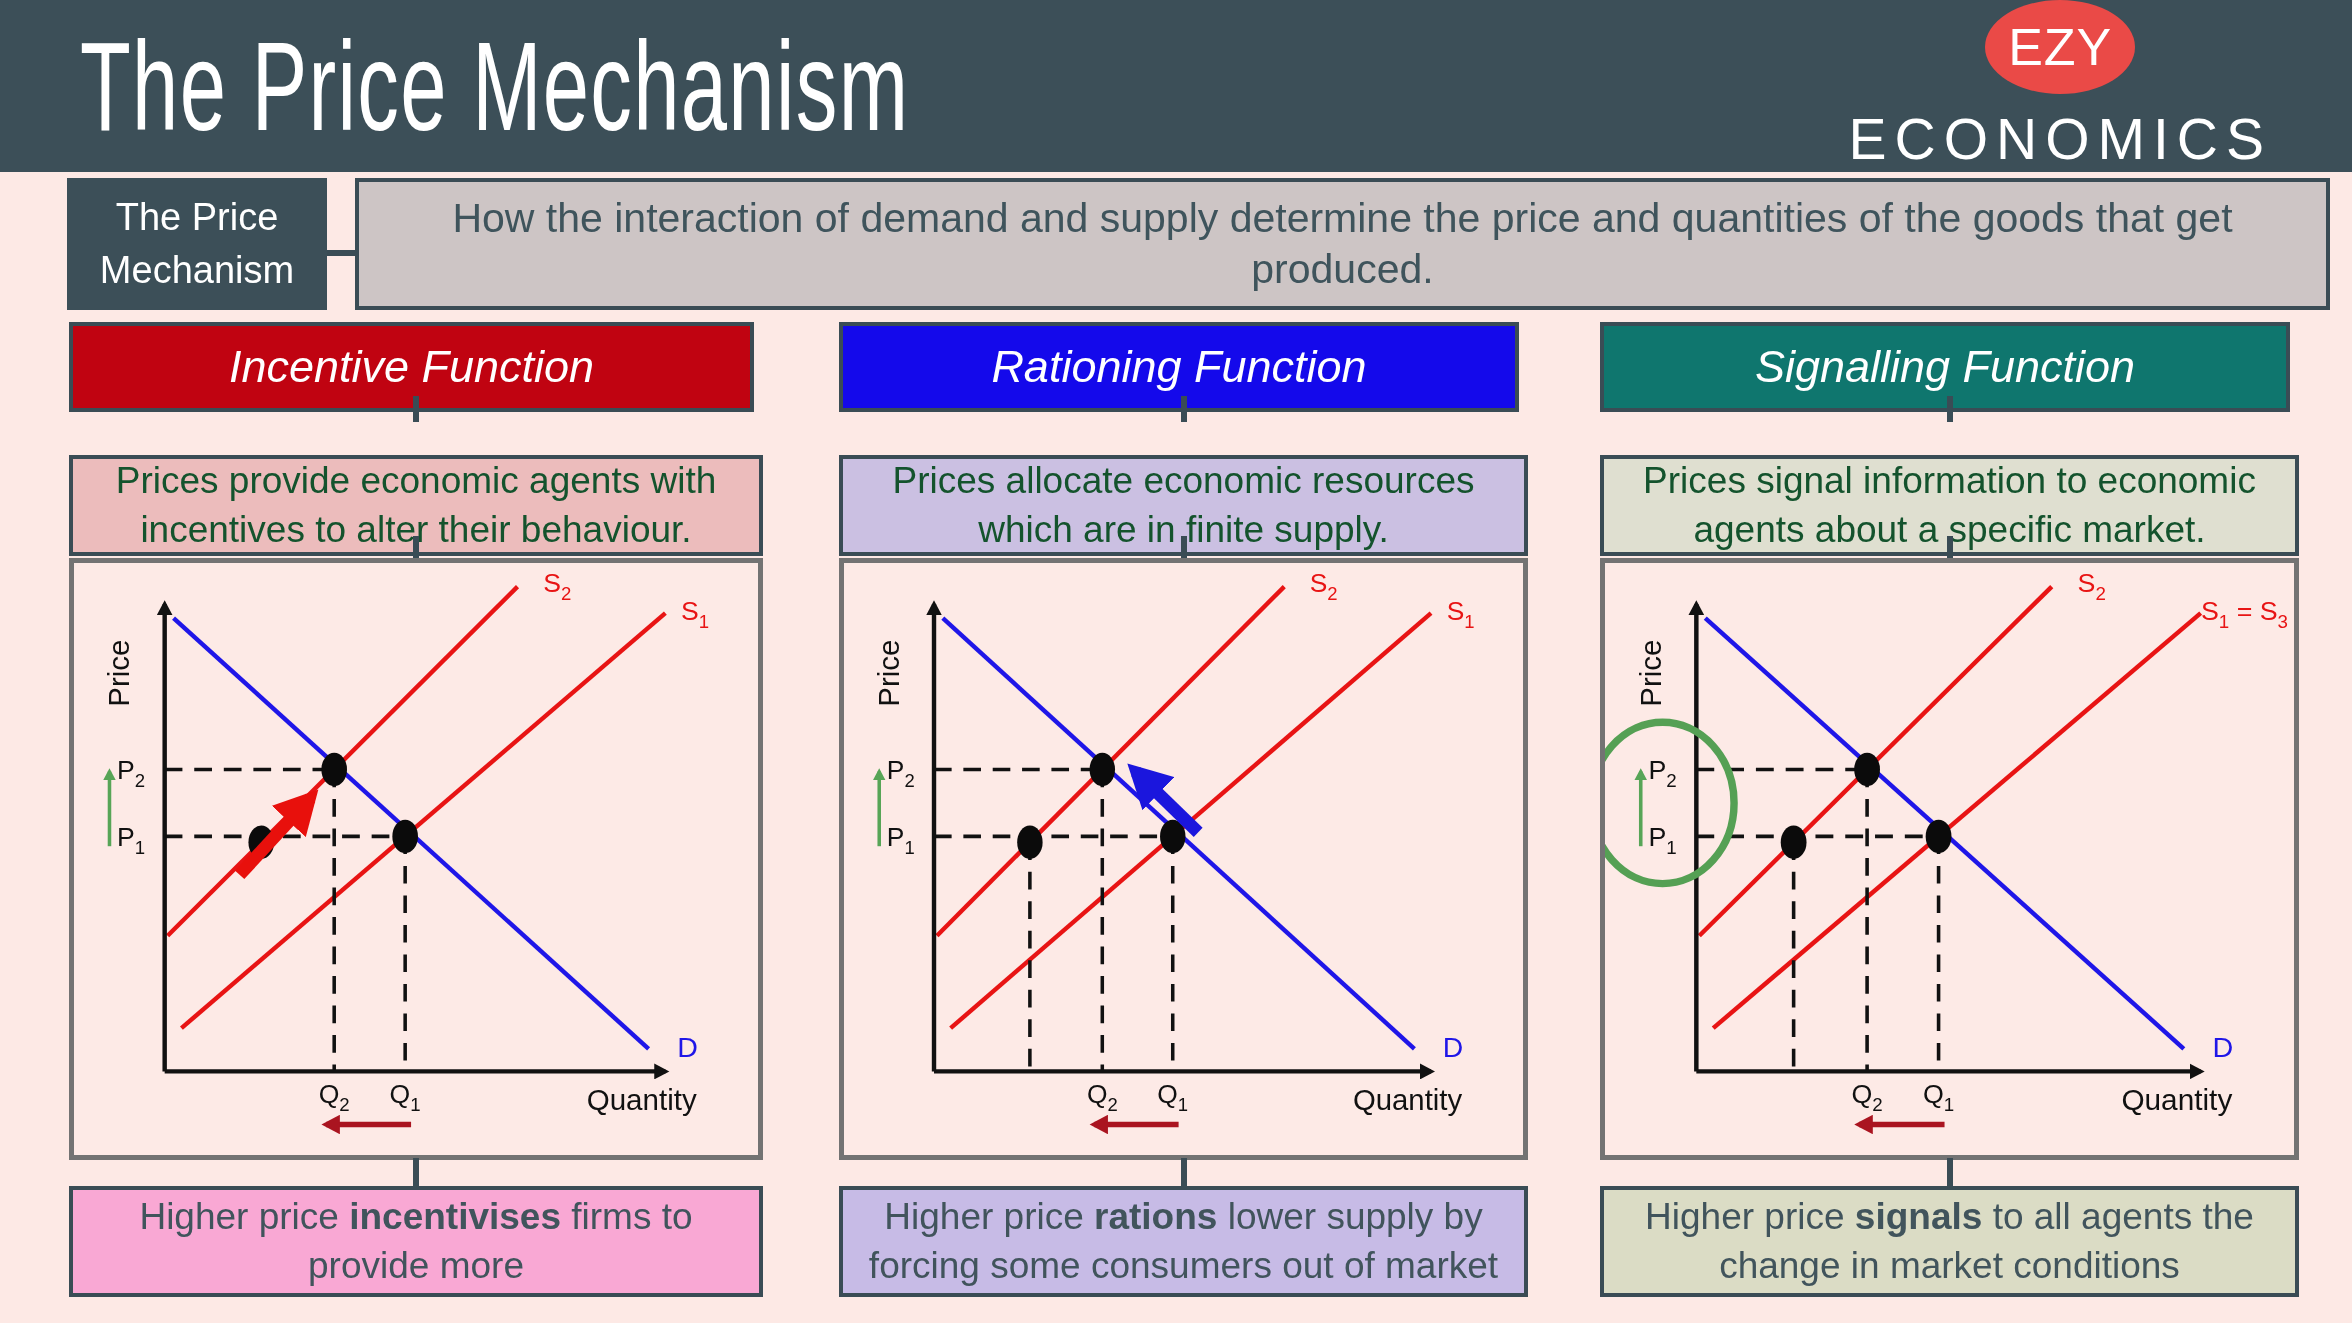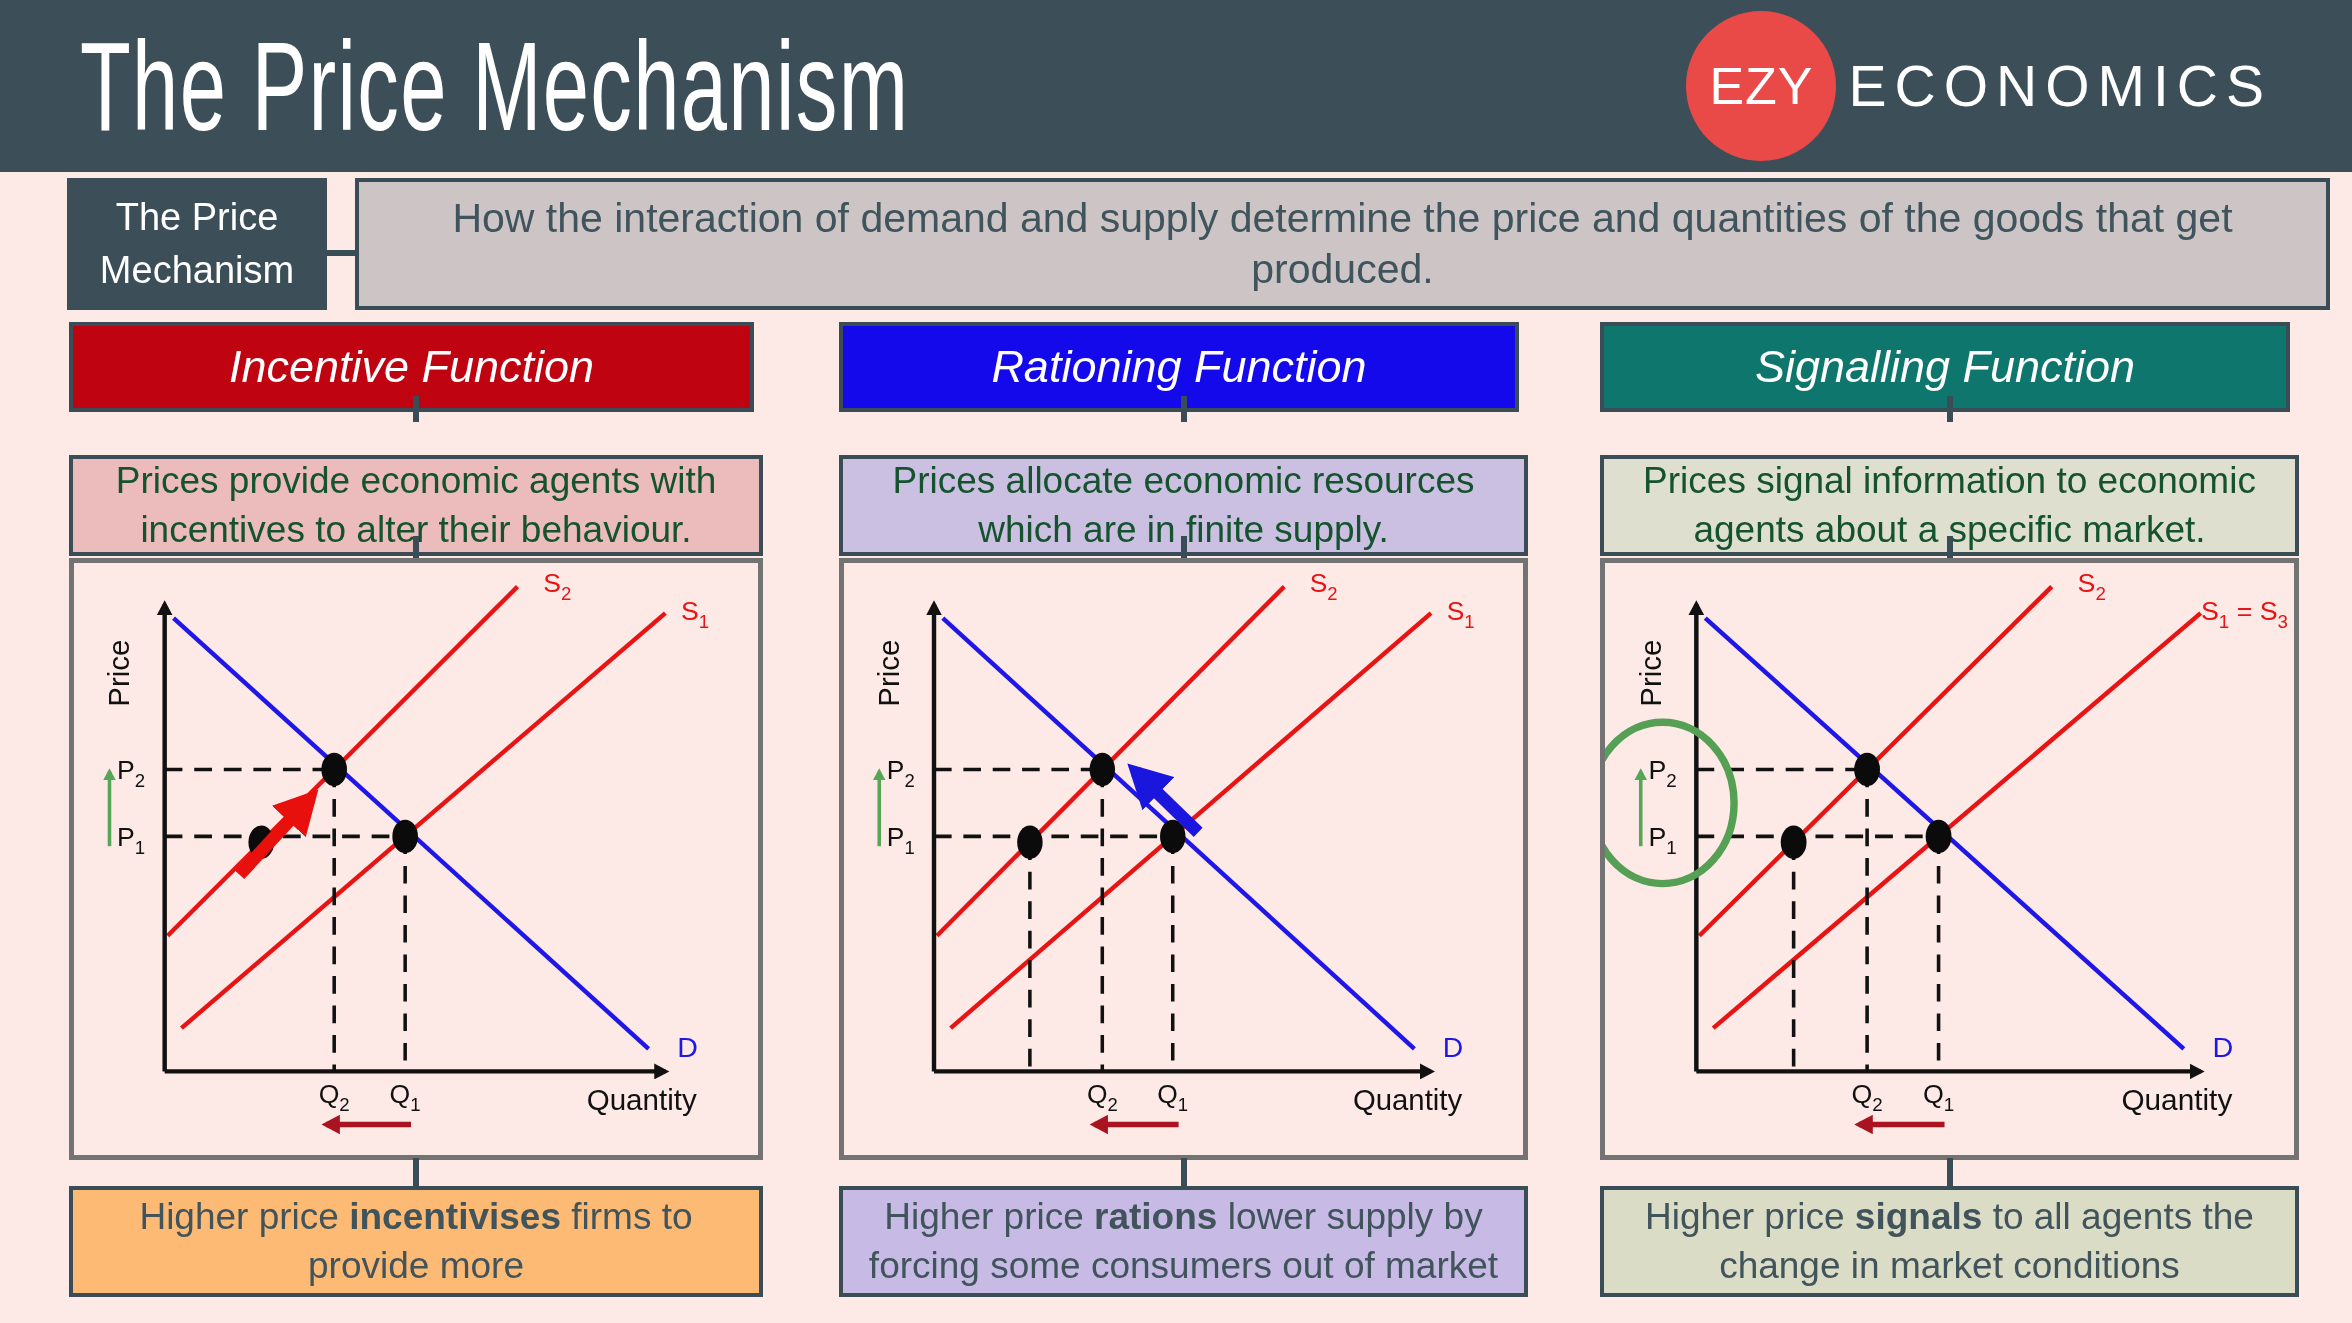--- a/index.html
+++ b/index.html
@@ -4,21 +4,21 @@
 <style>
   html,body{margin:0;padding:0;}
   body{
     width:2352px;height:1323px;position:relative;overflow:hidden;
     background:#fde9e5;
     font-family:"Liberation Sans",sans-serif;
     color:#44565e;
   }
   .topbar{position:absolute;left:0;top:0;width:2352px;height:172px;background:#3c4f58;display:flex;align-items:center;}
   .page-title{margin-left:80px;font-size:126px;font-weight:300;color:#ffffff;white-space:nowrap;letter-spacing:2px;transform:scaleX(.66);transform-origin:left center;}
-  .logo{position:absolute;right:80px;top:0;height:172px;display:flex;align-items:center;gap:12px;}
+  .logo{position:absolute;right:80px;top:0;height:172px;display:flex;align-items:center;gap:12px;flex-direction:column;}
   .logo-circle{width:150px;height:150px;border-radius:50%;background:#ea4a47;display:flex;align-items:center;justify-content:center;font-size:52px;color:#fff;letter-spacing:1px;}
   .logo-text{font-size:57px;color:#fff;letter-spacing:8px;font-weight:300;}
 
   .bx{border:4px solid #3a4c55;box-sizing:border-box;display:flex;align-items:center;justify-content:center;text-align:center;}
   .def-term{position:absolute;left:67px;top:178px;width:260px;height:132px;background:#3c4f58;color:#fff;font-size:38px;line-height:1.4;border:none;}
   .def-conn{position:absolute;left:327px;top:250px;width:30px;height:6px;background:#3a4c55;}
   .def-text{position:absolute;left:355px;top:178px;width:1975px;height:132px;color:#3f545c;font-size:41px;line-height:1.25;padding:10px 55px;}
 
   .col{position:absolute;top:322px;height:973px;}
   .col0{left:69px;width:694px;}
@@ -103,21 +103,21 @@
           <text x="612" y="502" text-anchor="start" font-size="29" fill="#1f16e8" font-family="&quot;Liberation Sans&quot;,sans-serif"><tspan>D</tspan></text>
           <text x="58" y="220" text-anchor="middle" font-size="27" fill="#111" font-family="&quot;Liberation Sans&quot;,sans-serif"><tspan>P</tspan><tspan dy="8" font-size="70%">2</tspan></text>
           <text x="58" y="288" text-anchor="middle" font-size="27" fill="#111" font-family="&quot;Liberation Sans&quot;,sans-serif"><tspan>P</tspan><tspan dy="8" font-size="70%">1</tspan></text>
           <text x="264" y="549" text-anchor="middle" font-size="27" fill="#111" font-family="&quot;Liberation Sans&quot;,sans-serif"><tspan>Q</tspan><tspan dy="8" font-size="70%">2</tspan></text>
           <text x="336" y="549" text-anchor="middle" font-size="27" fill="#111" font-family="&quot;Liberation Sans&quot;,sans-serif"><tspan>Q</tspan><tspan dy="8" font-size="70%">1</tspan></text>
           <text x="56" y="112" text-anchor="middle" font-size="30" fill="#111" font-family="&quot;Liberation Sans&quot;,sans-serif" transform="rotate(-90 56 112)"><tspan>Price</tspan></text>
           <text x="576" y="556" text-anchor="middle" font-size="30" fill="#111" font-family="&quot;Liberation Sans&quot;,sans-serif"><tspan>Quantity</tspan></text>
         </svg>
     </div>
     <div class="vconn vc3"></div>
-    <div class="concl bx" style="background: #fdba74;">
+    <div class="concl bx" style="background: #f9a8d4;">
       <span>Higher price <b>incentivises</b> firms to provide more</span>
     </div>
   </section>
 
   <section class="col col1">
     <div class="func-head bx" style="background: rgb(20, 9, 235);">
       <span>Rationing Function</span>
     </div>
     <div class="vconn vc1"></div>
     <div class="desc bx" style="background: rgb(203, 192, 226);">

